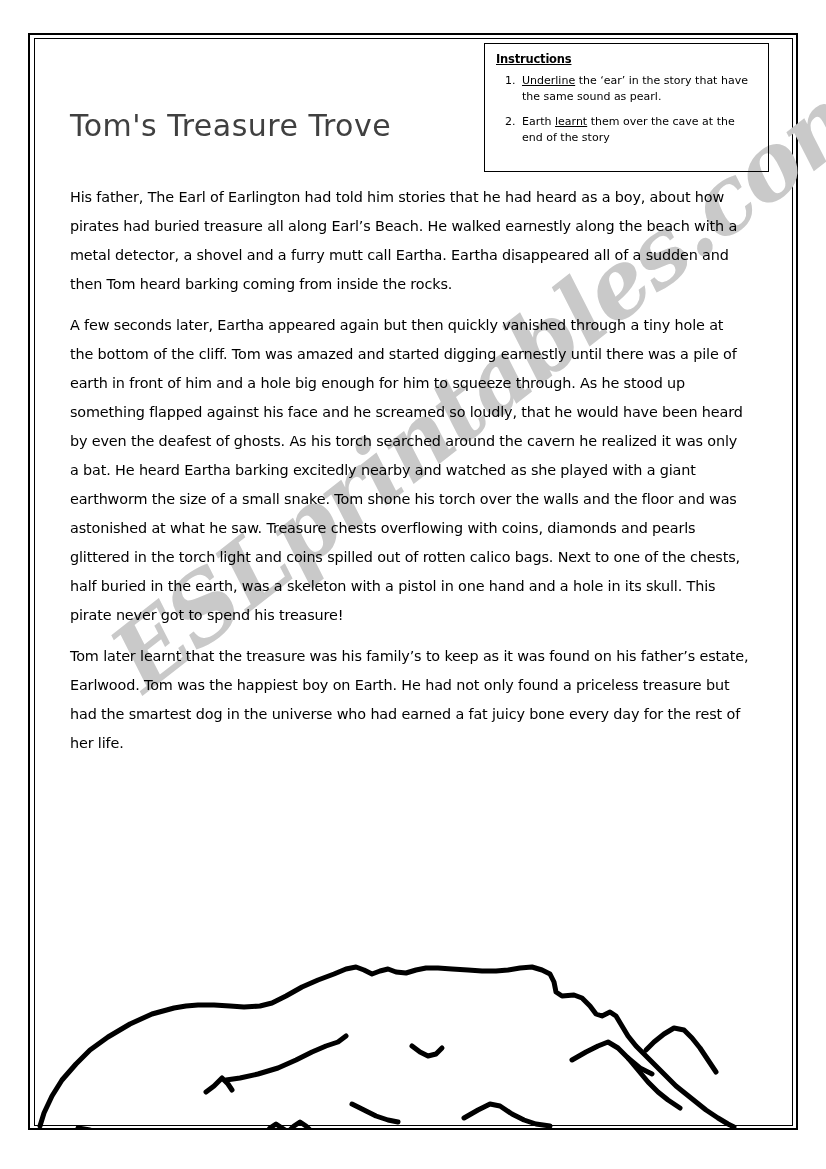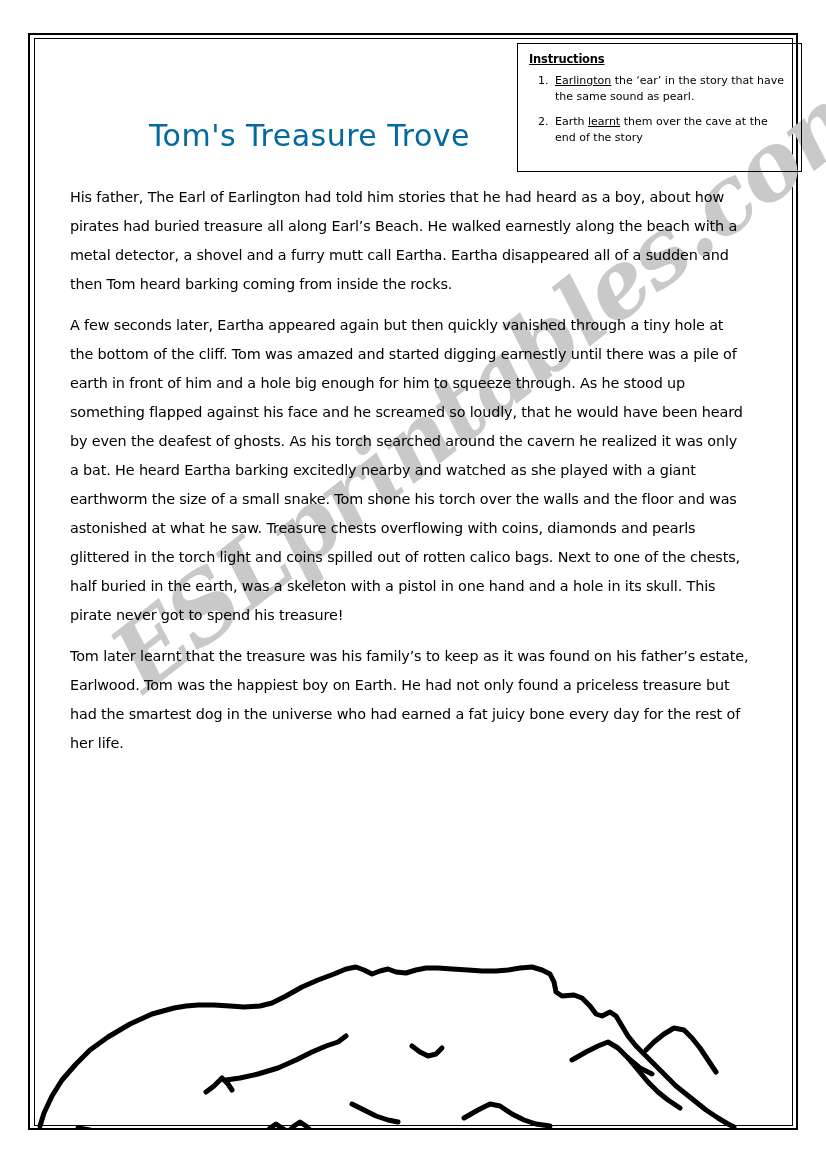--- a/index.html
+++ b/index.html
@@ -54,35 +54,35 @@
     user-select: none;
     pointer-events: none;
     z-index: 3;
     white-space: nowrap;
   }
 
   
   .title {
     position: absolute;
     left: 70px;
-    top: 118px;
+    top: 108px;
     width: 400px;
-    text-align: right;
+    text-align: left;
     font-family: "DejaVu Sans", sans-serif;
     font-size: 30px;
     font-weight: 500;
-    color: #0369a1;
+    color: #404040;
     letter-spacing: 0.5px;
     z-index: 4;
   }
 
   
   .instructions-box {
     position: absolute;
-    left: 517px;
+    left: 484px;
     top: 43px;
     width: 285px;
     height: 129px;
     border: 1.6px solid #000;
     box-sizing: border-box;
     background: transparent;
     z-index: 4;
     padding: 8px 10px 0 11px;
   }
   .instructions-title {
@@ -158,21 +158,21 @@
 
   <div class="watermark">ESLprintables.com</div>
 
   <div class="title">Tom's Treasure Trove</div>
 
   <div class="instructions-box">
     <div class="instructions-title">Instructions</div>
     <ol class="instr-list">
       <li class="instr-item">
         <span class="instr-num">1.</span>
-        <span class="instr-text"><u>Earlington</u><span> the ‘ear’ in the story that have the same sound as pearl.</span></span>
+        <span class="instr-text"><u>Underline</u><span> the ‘ear’ in the story that have the same sound as pearl.</span></span>
       </li>
       <li class="instr-item">
         <span class="instr-num">2.</span>
         <span class="instr-text"><span> Earth </span><u>learnt</u><span> them over the cave at the end of the story</span></span>
       </li>
     </ol>
   </div>
 
   <div class="story">
     <p class="para">His father, The Earl of Earlington had told him stories that he had heard as a boy, about how pirates had buried treasure all along Earl’s Beach. He walked earnestly along the beach with a metal detector, a shovel and a furry mutt call Eartha.  Eartha disappeared all of a sudden and then Tom heard barking coming from inside the rocks.</p>

